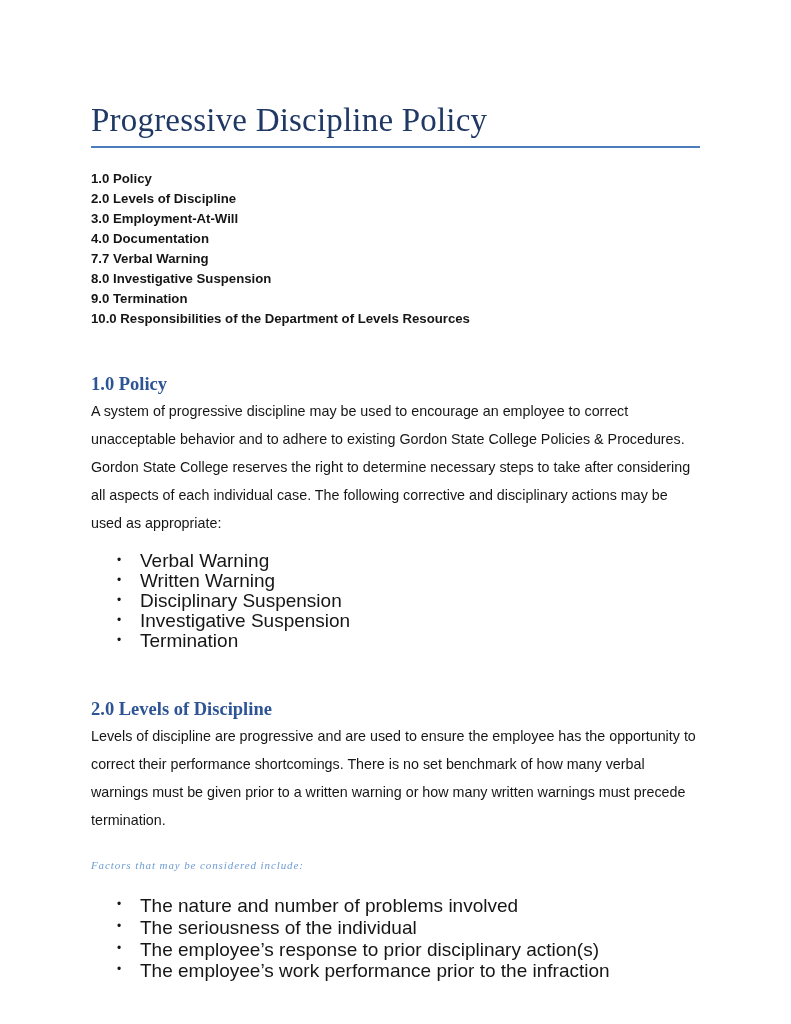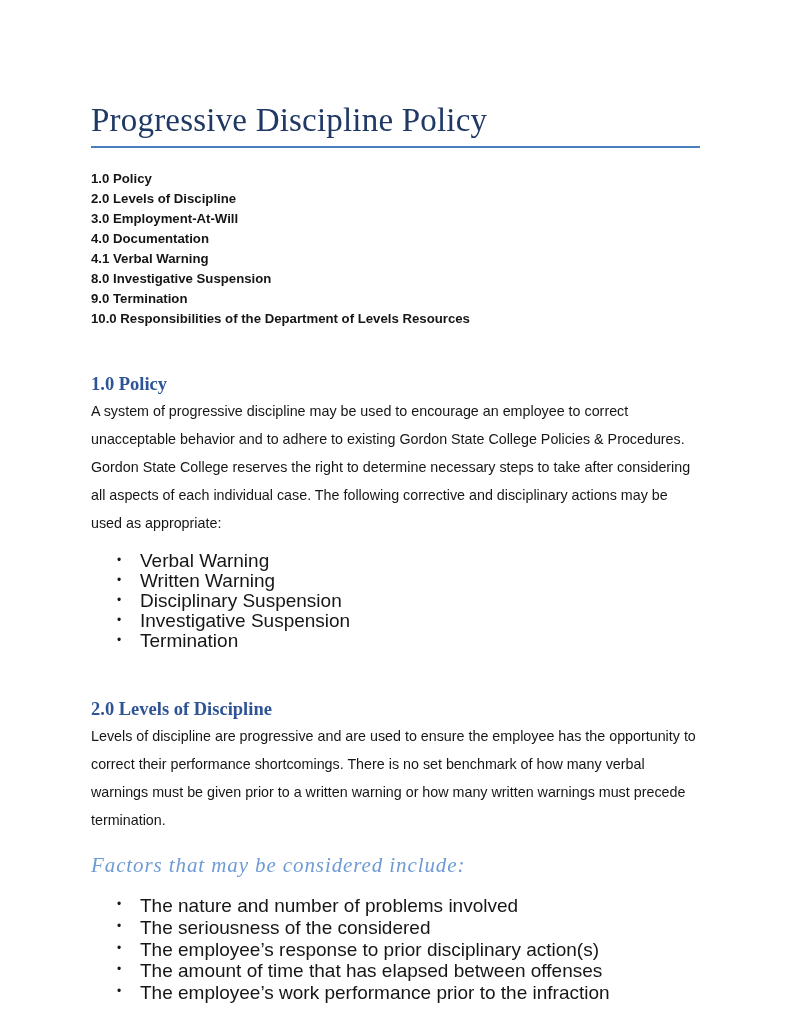--- a/index.html
+++ b/index.html
@@ -119,21 +119,21 @@
     color: #161616;
   }
   .bullets-2 { margin-top: 20px; }
   .bullets-2 li { line-height: 21.8px; }
   .bullets-2 li::before { line-height: 21.8px; }
 
   
   .sub-heading {
     font-family: "Liberation Serif", serif;
     font-style: italic;
-    font-size: 21px;
+    font-size: 11px;
     line-height: 20px;
     font-weight: 400;
     color: #6e9bd4;
     letter-spacing: 0.9px;
     margin: 21px 0 0 0;
     white-space: nowrap;
   }
 </style>
 </head>
 <body>
@@ -142,21 +142,21 @@
   <div class="content">
 
     <h1 class="doc-title">Progressive Discipline Policy</h1>
     <hr class="title-rule">
 
     <ul class="toc">
       <li>1.0 Policy</li>
       <li>2.0 Levels of Discipline</li>
       <li>3.0 Employment-At-Will</li>
       <li>4.0 Documentation</li>
-      <li>4.1 Verbal Warning</li>
+      <li>7.7 Verbal Warning</li>
       <li>8.0 Investigative Suspension</li>
       <li>9.0 Termination</li>
       <li>10.0 Responsibilities of the Department of Levels Resources</li>
     </ul>
 
     <div class="section section-1">
       <h2 class="section-heading">1.0 Policy</h2>
       <p class="body-text">A system of progressive discipline may be used to encourage an employee to correct unacceptable behavior and to adhere to existing Gordon State College Policies &amp; Procedures. Gordon State College reserves the right to determine necessary steps to take after considering all aspects of each individual case. The following corrective and disciplinary actions may be used as appropriate:</p>
       <ul class="bullets">
         <li>Verbal Warning</li>
@@ -166,21 +166,20 @@
         <li>Termination</li>
       </ul>
     </div>
 
     <div class="section section-2">
       <h2 class="section-heading">2.0 Levels of Discipline</h2>
       <p class="body-text">Levels of discipline are progressive and are used to ensure the employee has the opportunity to correct their performance shortcomings. There is no set benchmark of how many verbal warnings must be given prior to a written warning or how many written warnings must precede termination.</p>
       <p class="sub-heading">Factors that may be considered include:</p>
       <ul class="bullets bullets-2">
         <li>The nature and number of problems involved</li>
-        <li>The seriousness of the considered</li>
+        <li>The seriousness of the individual</li>
         <li>The employee’s response to prior disciplinary action(s)</li>
-        <li>The amount of time that has elapsed between offenses</li>
         <li>The employee’s work performance prior to the infraction</li>
       </ul>
     </div>
 
   </div>
 </div>
 
 </body></html>

